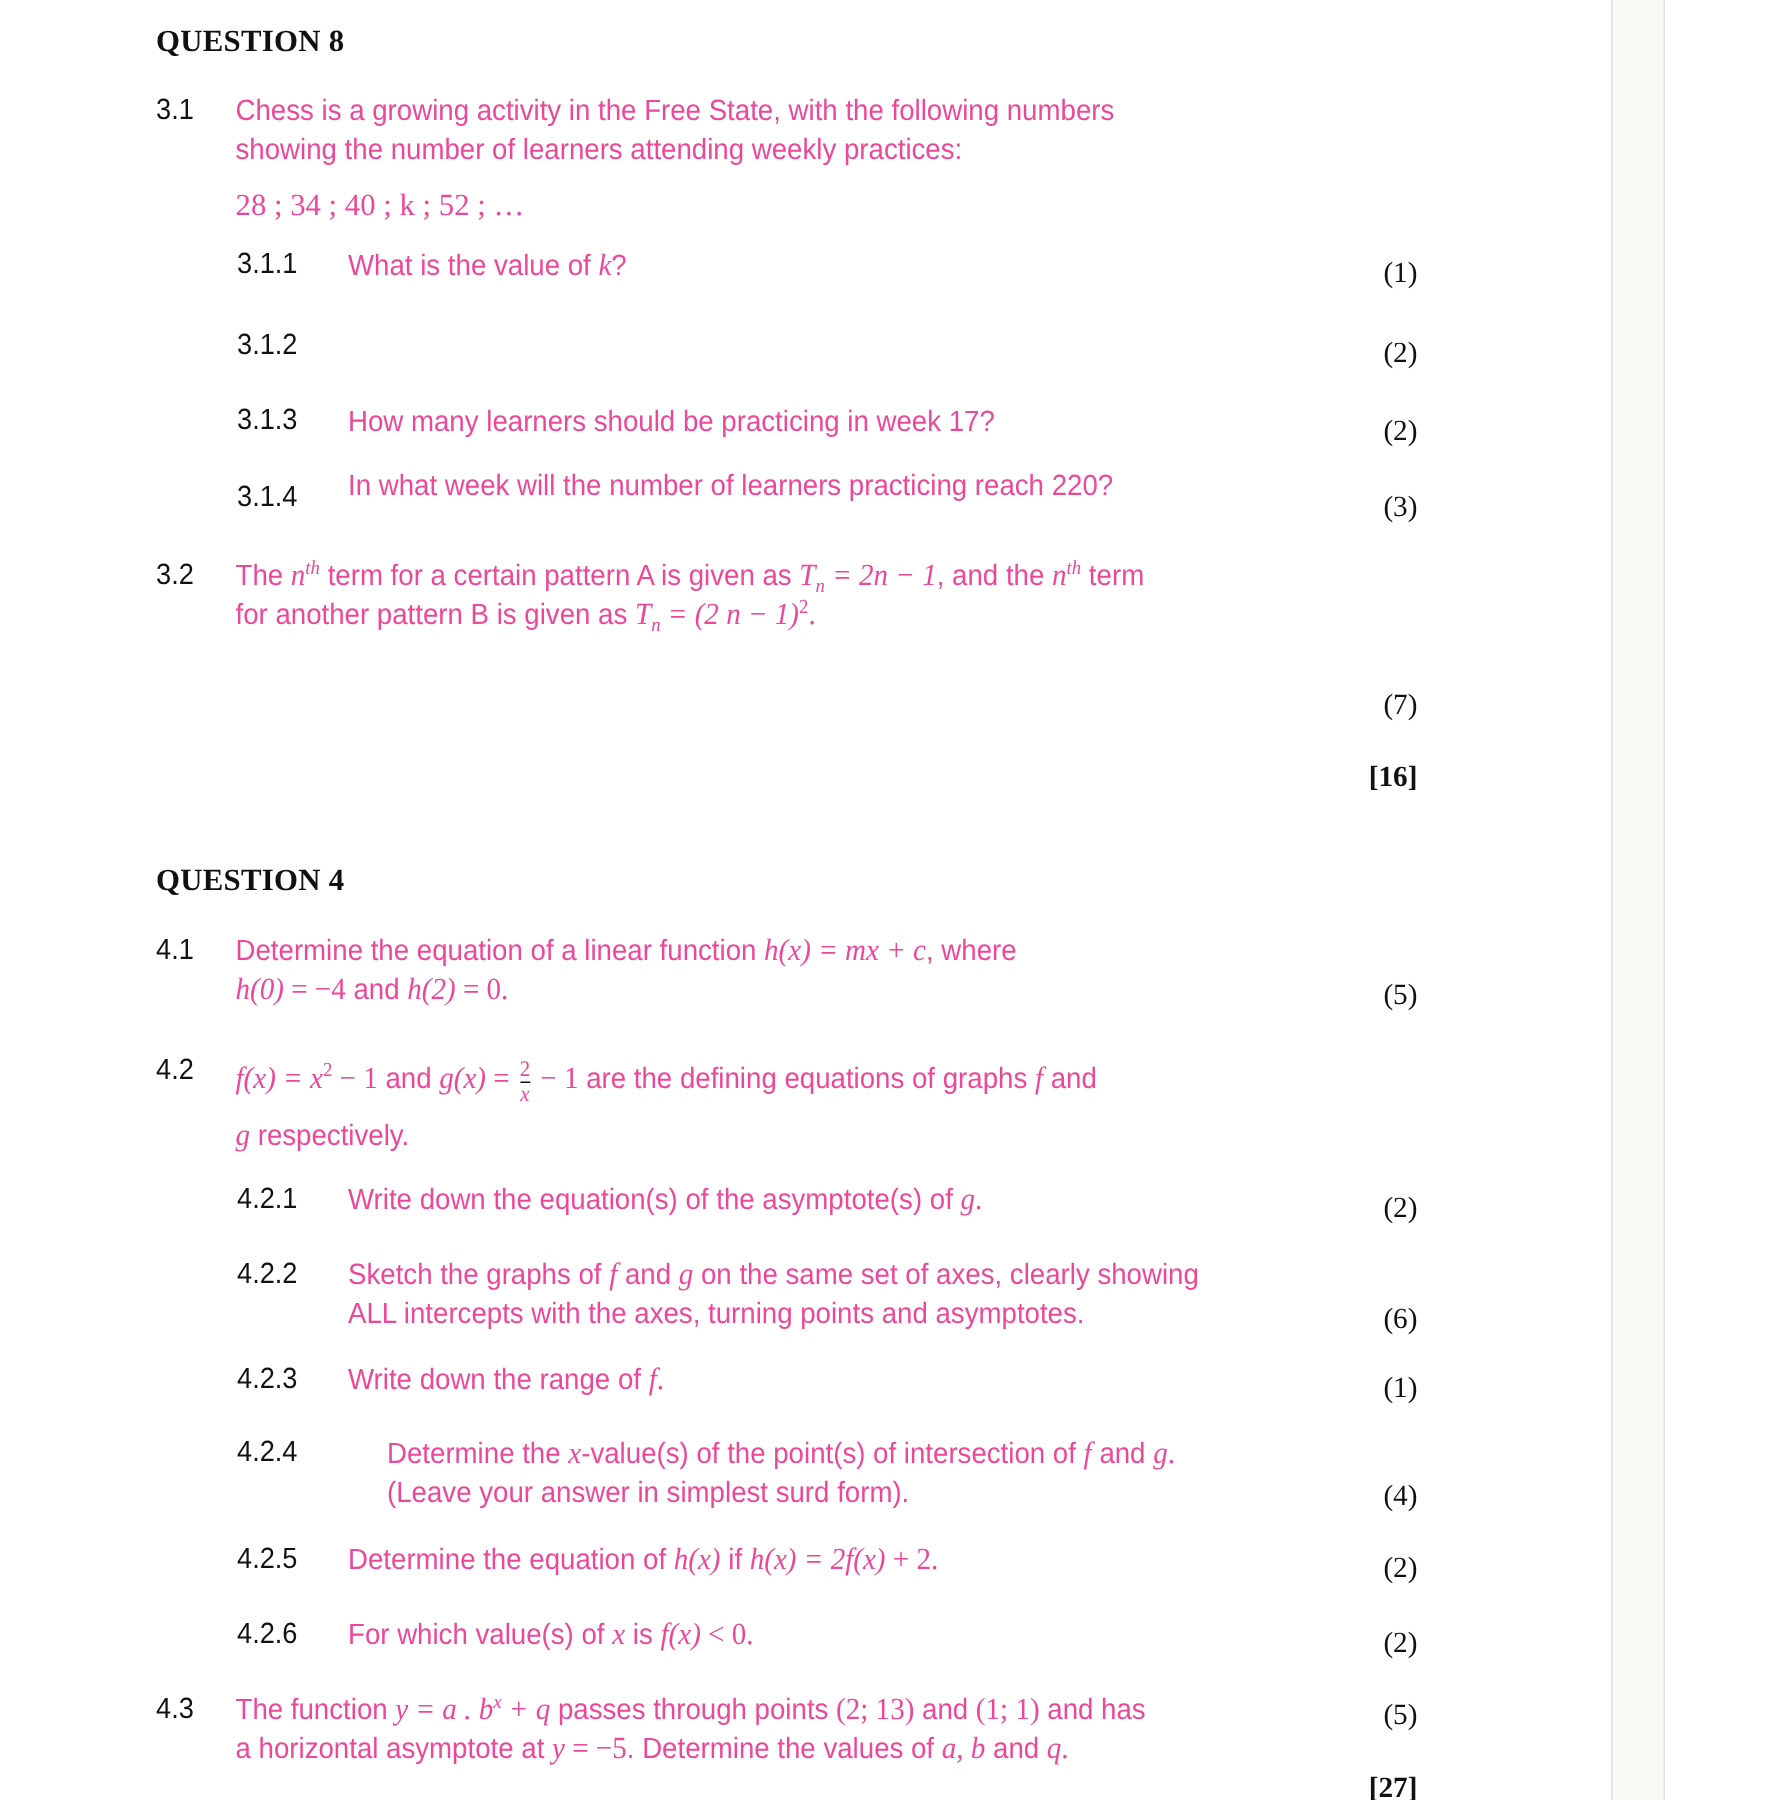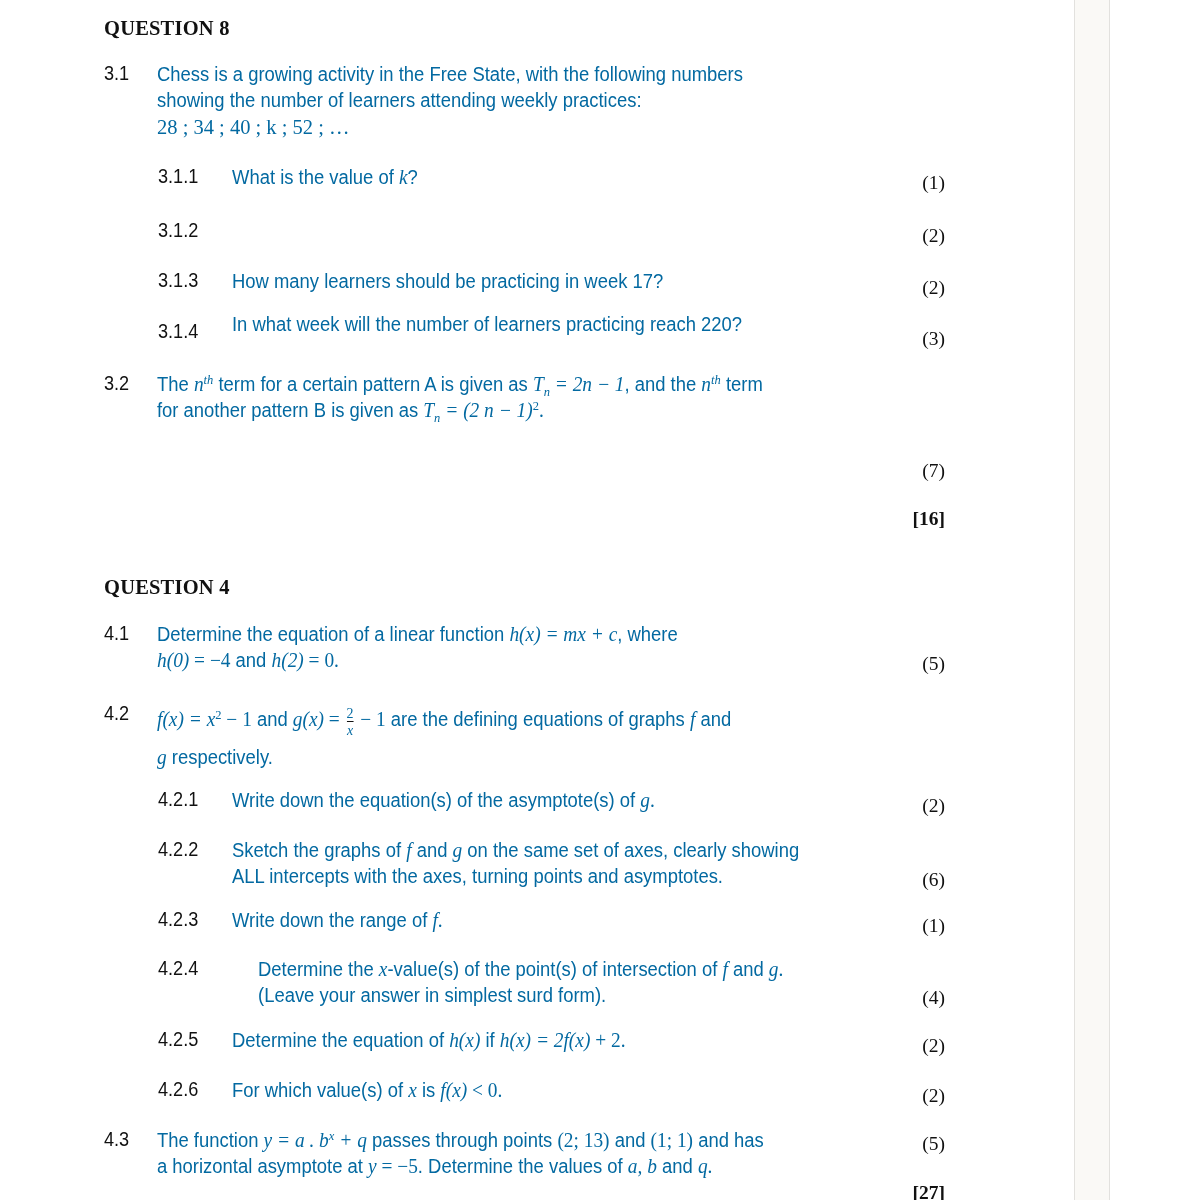--- a/index.html
+++ b/index.html
@@ -55,21 +55,21 @@
     transform: scaleX(0.93);
     transform-origin: left center;
     white-space: nowrap;
     color: #111;
   }
   .body {
     position: absolute;
     font-family: "Liberation Sans", sans-serif;
     font-size: 19.5px;
     line-height: 25.5px;
-    color: #0369a1;
+    color: #ec4899;
     white-space: nowrap;
   }
   .bodyline {
     display: block;
     transform: scaleX(0.945);
     transform-origin: left top;
     white-space: nowrap;
   }
   .marks {
     position: absolute;
@@ -130,21 +130,21 @@
 <div id="page-edge-strip"></div>
 
 <div id="doc">
 
   <div class="q-heading" style="top:17px;">QUESTION 8</div>
 
   <div class="num" style="top:62px;left:104px;">3.1</div>
   <div class="body" style="top:62px;left:157px;">
     <span class="bodyline">Chess is a growing activity in the Free State, with the following numbers</span>
     <span class="bodyline">showing the number of learners attending weekly practices:</span>
-    <span class="mnum" style="display:block;margin-top:2px;">28 ; 34 ; 40 ; k ; 52 ; …</span>
+    <span class="mnum" style="display:block;margin-top:12px;">28 ; 34 ; 40 ; k ; 52 ; …</span>
   </div>
 
   <div class="num" style="top:165px;left:158px;">3.1.1</div>
   <div class="body" style="top:165px;left:232px;">
     <span class="bodyline"><span>What is the value of </span><span class="m">k</span><span>?</span></span>
   </div>
   <div class="marks" style="top:172px;left:855px;">(1)</div>
 
   <div class="num" style="top:219px;left:158px;">3.1.2</div>
   <div class="marks" style="top:225px;left:855px;">(2)</div>

